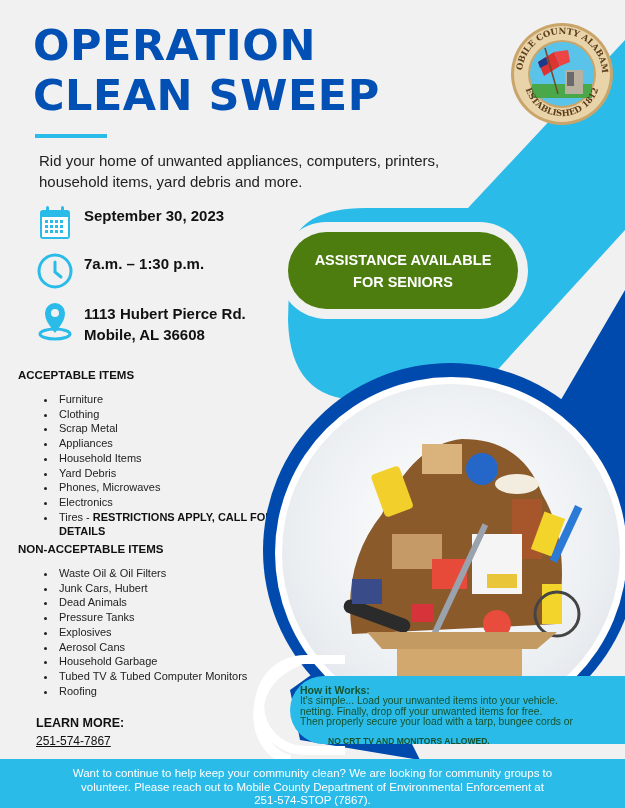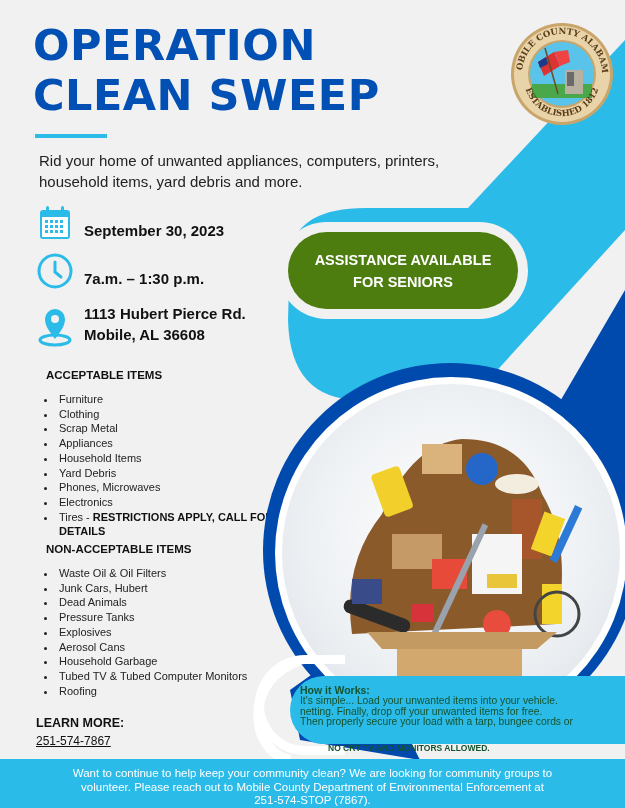--- a/index.html
+++ b/index.html
@@ -15,33 +15,33 @@
       left: 33px; top: 20px; margin: 0;
       font-family: "DejaVu Sans", sans-serif;
       font-weight: 700; font-size: 43px; line-height: 50px;
       color: #0350b5; letter-spacing: 0.5px;
     }
     .title-underline { left: 35px; top: 134px; width: 72px; height: 4px; background: #2bbbe9; }
     .intro {
       left: 39px; top: 150px; width: 420px;
       font-size: 15px; line-height: 21px; color: #222;
     }
-    .info-row { left: 37px; display: flex; align-items: flex-end; }
+    .info-row { left: 37px; display: flex; align-items: flex-start; }
     .info-icon { width: 36px; height: 36px; display: flex; align-items: center; justify-content: center; }
     .info-text {
       margin-left: 11px; font-weight: 700; font-size: 15px; line-height: 21px; color: #111;
     }
     .assist {
       left: 288px; top: 232px; width: 230px; height: 77px;
       background: #4d7c0f; border-radius: 40px;
       color: #fff; font-weight: 700; font-size: 14.5px; line-height: 22px;
       display: flex; align-items: center; justify-content: center; text-align: center;
       box-shadow: 0 0 0 10px #f1f1f1;
     }
-    .list-heading { left: 46px; font-weight: 700; font-size: 11.5px; color: #111; text-align: right; }
+    .list-heading { left: 18px; font-weight: 700; font-size: 11.5px; color: #111; text-align: right; }
     ul.items {
       position: absolute; left: 30px; margin: 8px; padding-left: 19px;
       font-size: 11px; line-height: 14.7px; color: #222; width: 235px;
     }
     ul.items li { padding-left: 2px; }
     .bold { font-weight: 700; color: #111; }
 
     .photo-ring {
       left: 263px; top: 363px; width: 375px; height: 375px; border-radius: 50%;
       background: #004aad;
@@ -57,21 +57,21 @@
     }
     .junk-pile { position: absolute; left: 0; top: 0; width: 338px; height: 338px; }
 
     .how {
       left: 290px; top: 676px; width: 335px; height: 68px;
       background: #2bbbe9; border-radius: 34px 0 0 34px;
       color: #14532d; padding: 8px 0 0 10px; box-sizing: border-box;
     }
     .how-title { font-weight: 700; font-size: 10.5px; line-height: 12px; }
     .how-body { font-size: 10.3px; line-height: 10.5px; }
-    .how-warning { font-weight: 700; font-size: 8.5px; line-height: 12px; margin-top: 14px; padding-left: 28px; }
+    .how-warning { font-weight: 700; font-size: 8.5px; line-height: 12px; margin-top: 7px; padding-left: 28px; }
 
     .learn-heading { left: 36px; top: 716px; font-weight: 700; font-size: 12.5px; color: #111; }
     .learn-phone { left: 36px; top: 734px; font-size: 12px; color: #111; text-decoration: underline; }
 
     .footer {
       left: 0; top: 759px; width: 625px; height: 49px; background: #2bbbe9;
       color: #fff; text-align: center; font-size: 11.5px; line-height: 13.5px;
       padding-top: 8px; box-sizing: border-box;
     }
     .footer span { display: block; }

